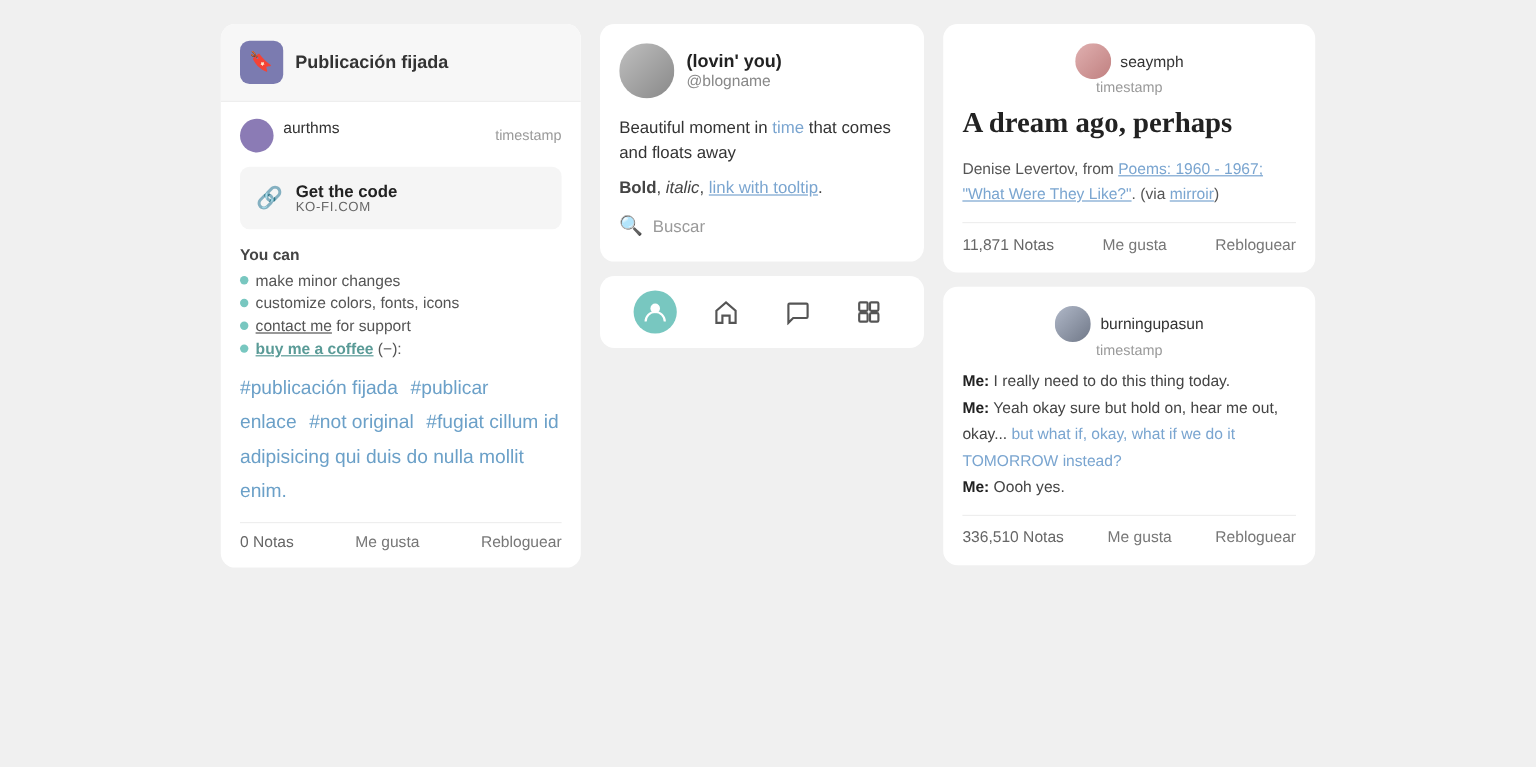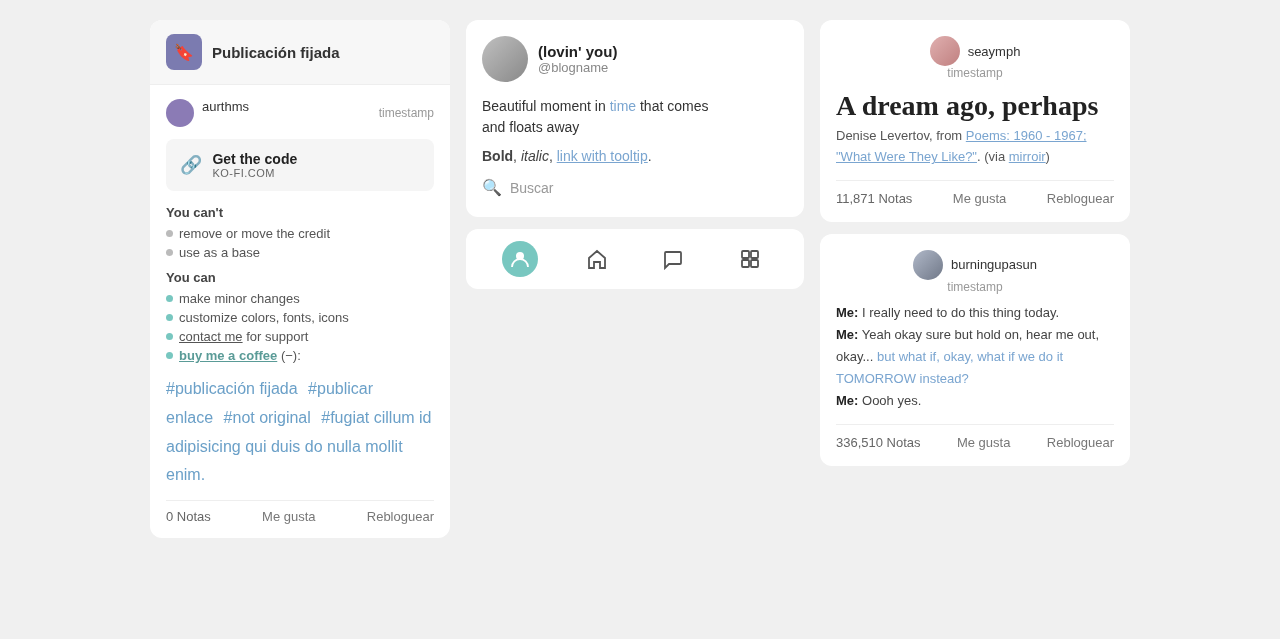--- a/index.html
+++ b/index.html
@@ -196,21 +196,21 @@
       background: none;
       border: none;
       cursor: pointer;
       font-size: 13px;
       color: #777;
       padding: 0;
     }
 
     
     .mid-panel {
-      width: 338px;
+      width: 270px;
     }
 
     .post-card {
       padding: 16px;
     }
 
     .post-header {
       display: flex;
       align-items: center;
       gap: 10px;
@@ -341,24 +341,24 @@
       overflow: hidden;
     }
 
     .right-avatar-img {
       width: 100%;
       height: 100%;
       background: linear-gradient(135deg, #e0b0b0 0%, #c08080 100%);
     }
 
     .right-post-title {
-      font-size: 28px;
+      font-size: 24px;
       font-weight: 700;
       color: #222;
-      margin-bottom: 2px;
+      margin-bottom: 12px;
       line-height: 1.3;
       font-family: Georgia, serif;
     }
 
     .right-post-body {
       font-size: 13px;
       color: #555;
       line-height: 1.6;
       margin-bottom: 12px;
     }
@@ -422,33 +422,20 @@
       </div>
 
       <div class="link-box">
         <span class="link-icon">🔗</span>
         <div>
           <div class="link-box-title">Get the code</div>
           <div class="link-box-url">KO-FI.COM</div>
         </div>
       </div>
 
-      <div class="rules-section">
-        <div class="rules-heading">You can't</div>
-        <ul class="rules-list">
-          <li>
-            <div class="bullet"></div>
-            <span>remove or move the credit</span>
-          </li>
-          <li>
-            <div class="bullet"></div>
-            <span>use as a base</span>
-          </li>
-        </ul>
-      </div>
 
       <div class="rules-section">
         <div class="rules-heading">You can</div>
         <ul class="rules-list">
           <li>
             <div class="bullet teal"></div>
             <span>make minor changes</span>
           </li>
           <li>
             <div class="bullet teal"></div>

